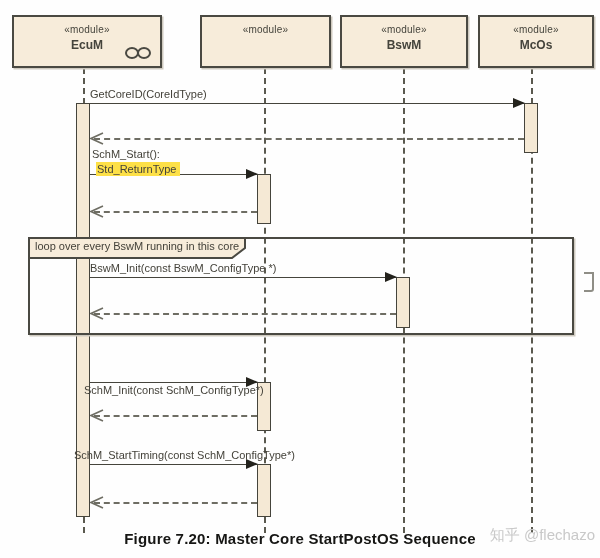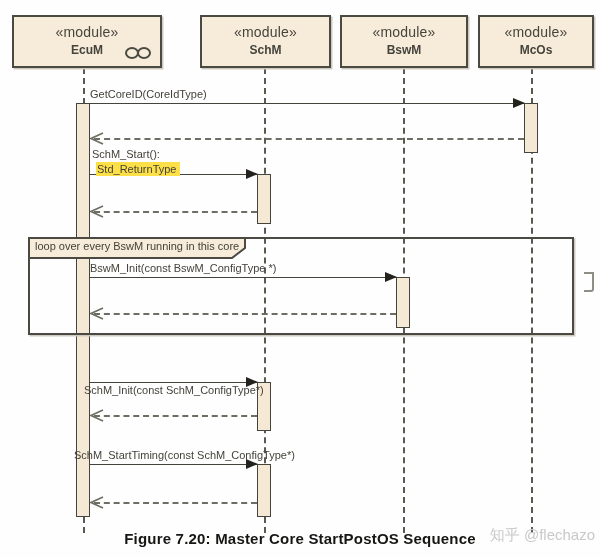--- a/index.html
+++ b/index.html
@@ -5,21 +5,21 @@
   html,body{margin:0;padding:0;background:#ffffff;}
   #stage{
     position:relative;width:600px;height:558px;background:#fefefe;overflow:hidden;
     font-family:"Liberation Sans","DejaVu Sans",sans-serif;color:#45443c;
   }
   .box{
     position:absolute;box-sizing:border-box;background:#f7ecda;
     border:2px solid #4a4942;text-align:center;
     box-shadow:1.5px 1.5px 0 #cfcabf;
   }
-  .stereo{display:block;font-size:14px;padding-top:7px;letter-spacing:.2px;}
+  .stereo{display:block;font-size:10px;padding-top:7px;letter-spacing:.2px;}
   .mname{display:block;font-size:12px;font-weight:bold;padding-top:3px;}
   .lifeline{position:absolute;width:0;border-left:2px dashed #5a594f;}
   .abar{position:absolute;box-sizing:border-box;width:14px;background:#f5e9d5;border:1.5px solid #45443c;}
   .msg-line{position:absolute;height:0;border-top:1.5px solid #45443c;}
   .ret-line{position:absolute;height:0;border-top:2px dashed #6e6d63;}
   .tri{position:absolute;width:0;height:0;border-style:solid;
     border-width:5px 0 5px 12px;border-color:transparent transparent transparent #23221c;}
   .msg-label{position:absolute;font-size:11px;line-height:14px;color:#44423a;white-space:nowrap;}
   .center{text-align:left;}
   .whitebg{background:#fde047;padding:0 3px 0 1px;}
@@ -48,21 +48,20 @@
   <div class="box" style="left:12px;top:15px;width:150px;height:53px;">
     <span class="stereo">«module»</span>
     <span class="mname">EcuM</span>
     <svg class="badge" width="30" height="14" viewBox="0 0 30 14">
       <ellipse cx="9" cy="7" rx="6" ry="5" fill="none" stroke="#4a4942" stroke-width="2"></ellipse>
       <ellipse cx="21" cy="7" rx="6" ry="5" fill="none" stroke="#4a4942" stroke-width="2"></ellipse>
     </svg>
   </div>
   <div class="box" style="left:200px;top:15px;width:131px;height:53px;">
     <span class="stereo">«module»</span>
-    <span class="mname">SchM</span>
   </div>
   <div class="box" style="left:340px;top:15px;width:128px;height:53px;">
     <span class="stereo">«module»</span>
     <span class="mname">BswM</span>
   </div>
   <div class="box" style="left:478px;top:15px;width:116px;height:53px;">
     <span class="stereo">«module»</span>
     <span class="mname">McOs</span>
   </div>
 

